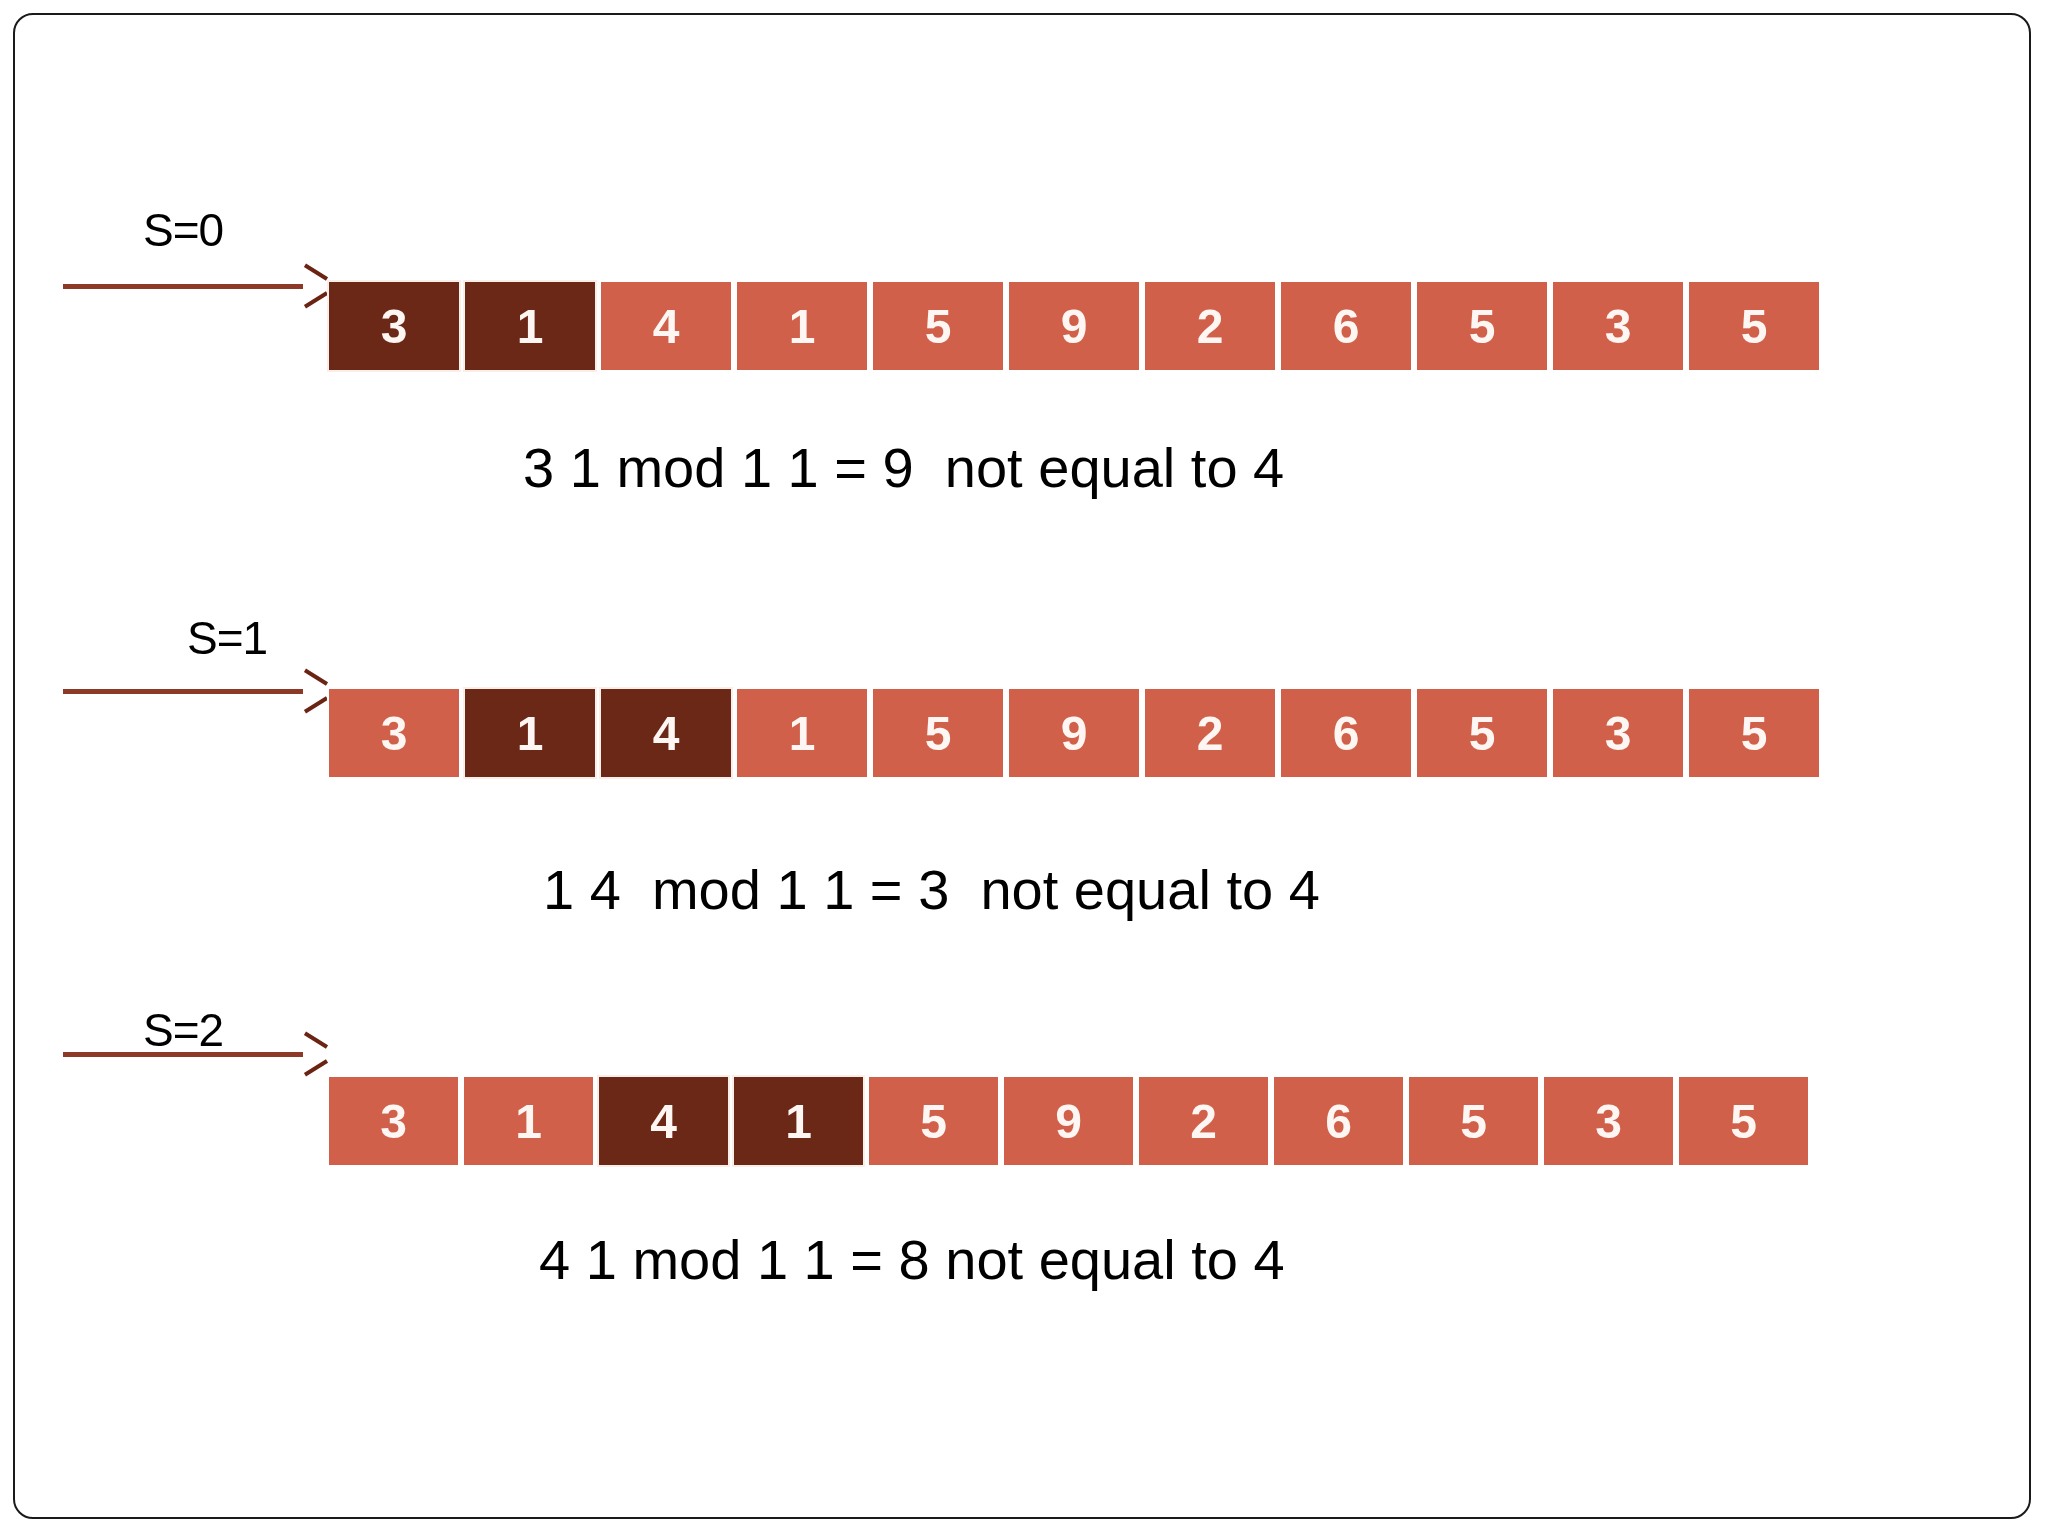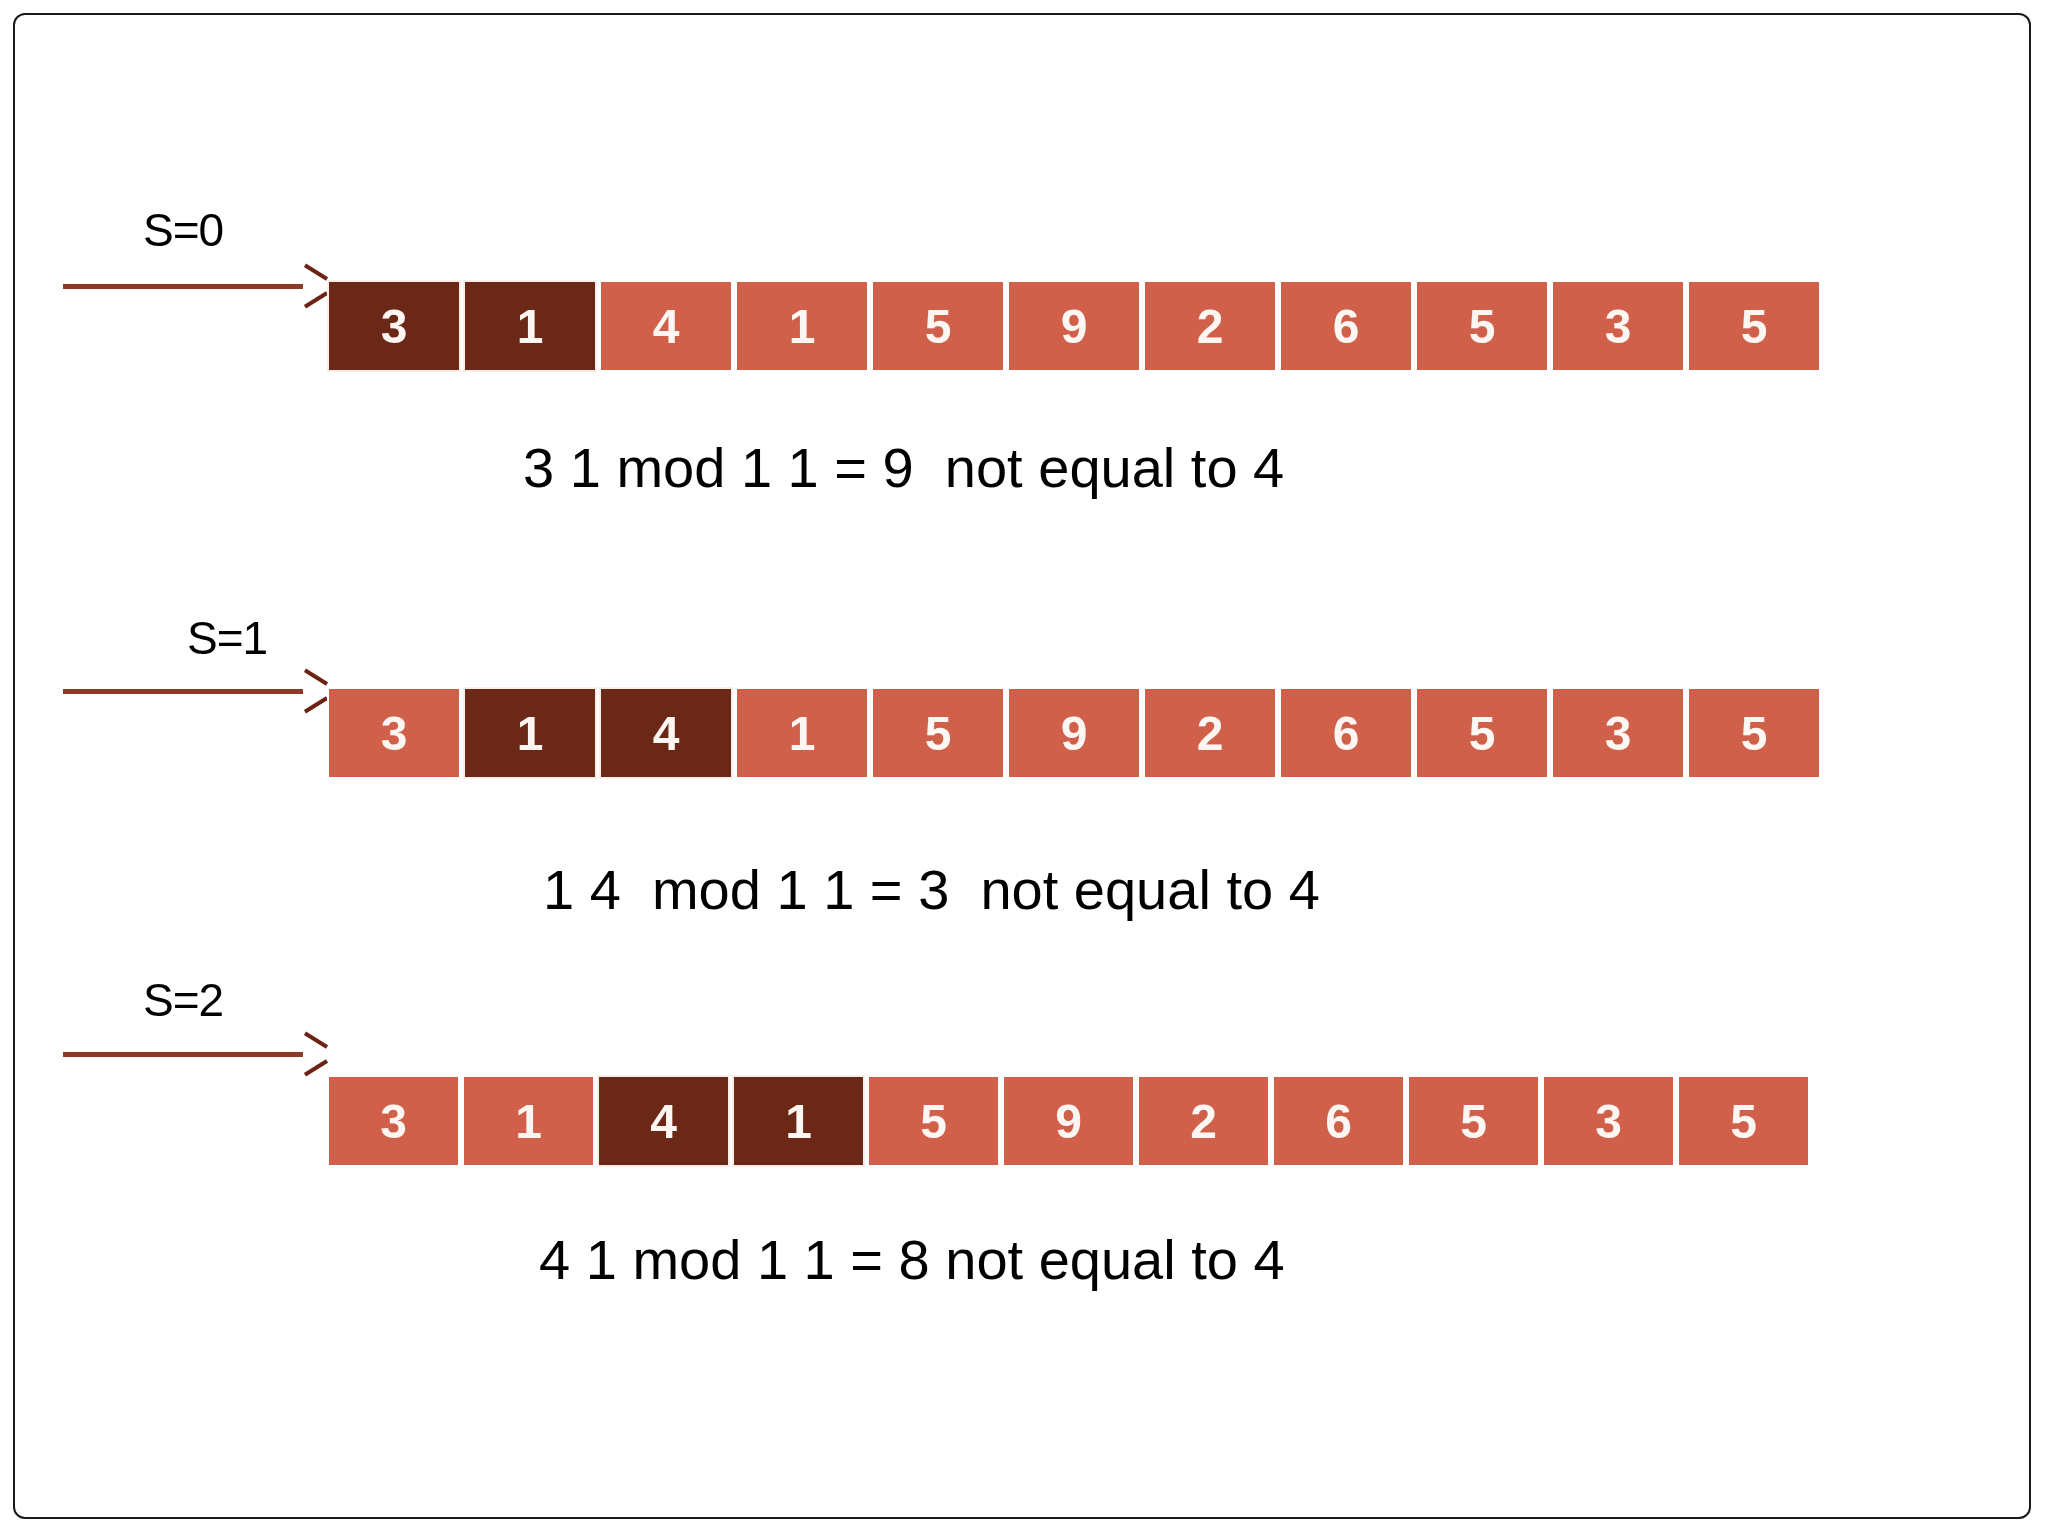--- a/index.html
+++ b/index.html
@@ -13,21 +13,21 @@
     font-family: "Liberation Sans", sans-serif;
     overflow: hidden;
   }
   #slide {
     position: absolute;
     left: 13px;
     top: 13px;
     width: 2018px;
     height: 1506px;
     border: 2px solid #1a1a1a;
-    border-radius: 12px;
+    border-radius: 20px;
     background: #ffffff;
     box-sizing: border-box;
   }
   .step-block {
     position: absolute;
     left: 0;
     width: 100%;
   }
   .pointer-label {
     position: absolute;
@@ -150,21 +150,21 @@
         <div class="cell" style="width: 134px;">9</div>
         <div class="cell" style="width: 134px;">2</div>
         <div class="cell" style="width: 134px;">6</div>
         <div class="cell" style="width: 134px;">5</div>
         <div class="cell" style="width: 134px;">3</div>
         <div class="cell" style="width: 134px;">5</div>
       </div>
       <div class="caption" style="left: 528px; top: 818px; margin-top: 24px;">1 4  mod 1 1 = 3  not equal to 4</div>
     </div>
     <div class="step-block">
-      <div class="pointer-label" style="left: 128px; top: 958px;">S=2</div>
+      <div class="pointer-label" style="left: 128px; top: 988px;">S=2</div>
       <div class="arrow-wrap" style="left: 48px; top: 1026px; width: 262px;">
         <div class="arrow-line"></div>
         <div class="arrow-head"></div>
       </div>
       <div class="array-row" style="left: 312px; top: 1060px;">
         <div class="cell" style="width: 133px;">3</div>
         <div class="cell" style="width: 133px;">1</div>
         <div class="cell hl" style="width: 133px;">4</div>
         <div class="cell hl" style="width: 133px;">1</div>
         <div class="cell" style="width: 133px;">5</div>

